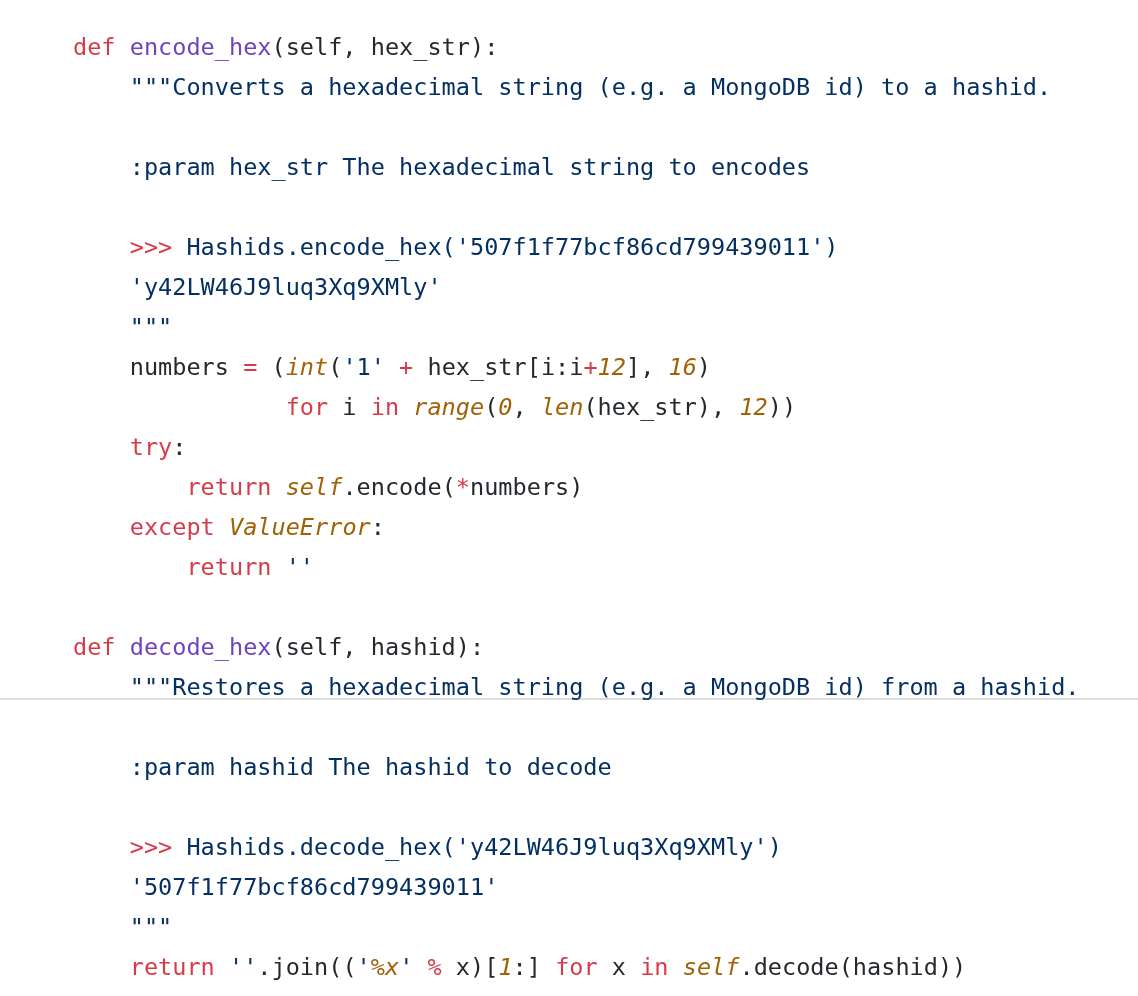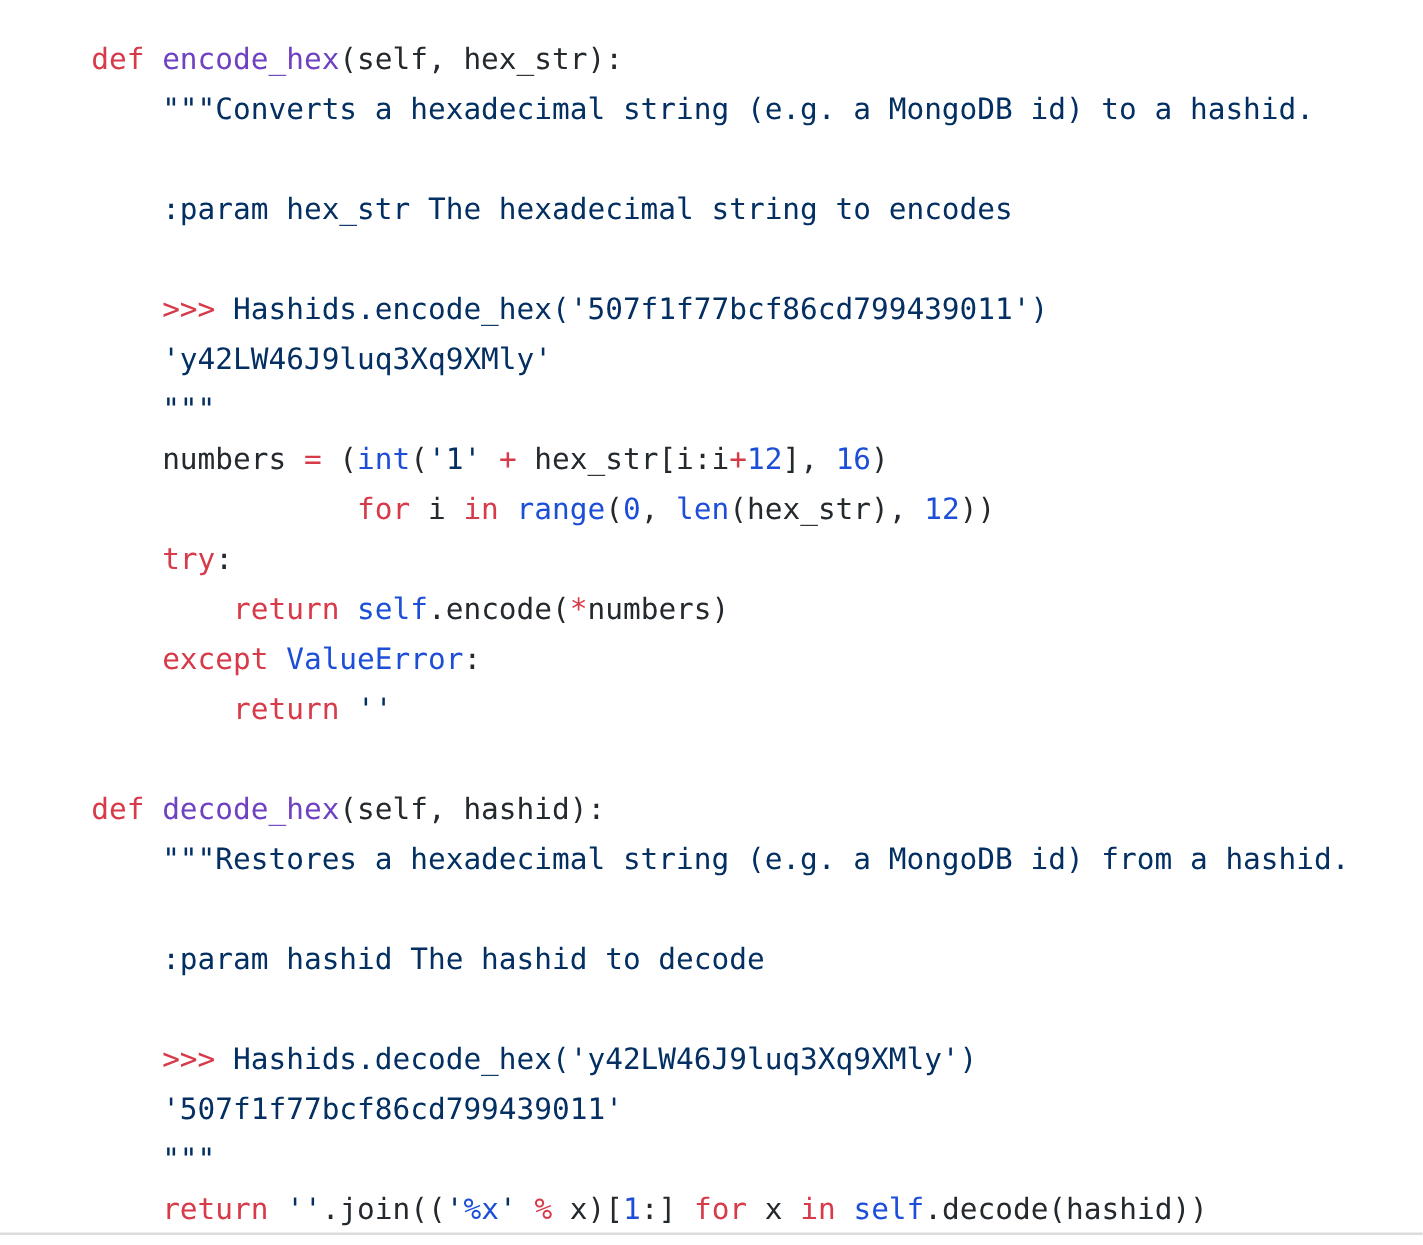--- a/index.html
+++ b/index.html
@@ -8,40 +8,40 @@
       background: #ffffff;
       width: 1138px;
       height: 996px;
       overflow: hidden;
     }
     .code-block {
       position: absolute;
       left: 0;
       top: 0;
       width: 1138px;
-      height: 988px;
+      height: 700px;
       border-bottom: 2px solid #dcdcdc;
       box-sizing: border-box;
       background: #ffffff;
     }
     .code {
       position: absolute;
       left: 73px;
       top: 27px;
       margin: 0;
       font-family: "DejaVu Sans Mono", "Liberation Mono", monospace;
       font-size: 23.55px;
       line-height: 40px;
       color: #24292e;
       white-space: pre;
     }
     .line { display: block; height: 40px; white-space: pre; }
     .k  { color: #d73a49; }  
     .f  { color: #6f42c1; }  
-    .b  { color: #1d4ed8; }  
+    .b  { color: #a16207; font-style: italic; }  
     .s  { color: #032f62; }  
     .t  { color: #24292e; }  
   </style>
 </head>
 <body>
 
 <div class="code-block">
   <pre class="code" id="code"><span class="line"><span class="k">def</span><span class="t"> </span><span class="f">encode_hex</span><span class="t">(self, hex_str):</span></span><span class="line"><span class="t">    </span><span class="s">"""Converts a hexadecimal string (e.g. a MongoDB id) to a hashid.</span></span><span class="line"><span class="s"></span></span><span class="line"><span class="t">    </span><span class="s">:param hex_str The hexadecimal string to encodes</span></span><span class="line"><span class="s"></span></span><span class="line"><span class="t">    </span><span class="k">&gt;&gt;&gt;</span><span class="s"> Hashids.encode_hex('507f1f77bcf86cd799439011')</span></span><span class="line"><span class="t">    </span><span class="s">'y42LW46J9luq3Xq9XMly'</span></span><span class="line"><span class="t">    </span><span class="s">"""</span></span><span class="line"><span class="t">    numbers </span><span class="k">=</span><span class="t"> (</span><span class="b">int</span><span class="t">(</span><span class="s">'1'</span><span class="t"> </span><span class="k">+</span><span class="t"> hex_str[i:i</span><span class="k">+</span><span class="b">12</span><span class="t">], </span><span class="b">16</span><span class="t">)</span></span><span class="line"><span class="t">               </span><span class="k">for</span><span class="t"> i </span><span class="k">in</span><span class="t"> </span><span class="b">range</span><span class="t">(</span><span class="b">0</span><span class="t">, </span><span class="b">len</span><span class="t">(hex_str), </span><span class="b">12</span><span class="t">))</span></span><span class="line"><span class="t">    </span><span class="k">try</span><span class="t">:</span></span><span class="line"><span class="t">        </span><span class="k">return</span><span class="t"> </span><span class="b">self</span><span class="t">.encode(</span><span class="k">*</span><span class="t">numbers)</span></span><span class="line"><span class="t">    </span><span class="k">except</span><span class="t"> </span><span class="b">ValueError</span><span class="t">:</span></span><span class="line"><span class="t">        </span><span class="k">return</span><span class="t"> </span><span class="s">''</span></span><span class="line"><span class="t"></span></span><span class="line"><span class="k">def</span><span class="t"> </span><span class="f">decode_hex</span><span class="t">(self, hashid):</span></span><span class="line"><span class="t">    </span><span class="s">"""Restores a hexadecimal string (e.g. a MongoDB id) from a hashid.</span></span><span class="line"><span class="s"></span></span><span class="line"><span class="t">    </span><span class="s">:param hashid The hashid to decode</span></span><span class="line"><span class="s"></span></span><span class="line"><span class="t">    </span><span class="k">&gt;&gt;&gt;</span><span class="s"> Hashids.decode_hex('y42LW46J9luq3Xq9XMly')</span></span><span class="line"><span class="t">    </span><span class="s">'507f1f77bcf86cd799439011'</span></span><span class="line"><span class="t">    </span><span class="s">"""</span></span><span class="line"><span class="t">    </span><span class="k">return</span><span class="t"> </span><span class="s">''</span><span class="t">.join((</span><span class="s">'</span><span class="b">%x</span><span class="s">'</span><span class="t"> </span><span class="k">%</span><span class="t"> x)[</span><span class="b">1</span><span class="t">:] </span><span class="k">for</span><span class="t"> x </span><span class="k">in</span><span class="t"> </span><span class="b">self</span><span class="t">.decode(hashid))</span></span></pre>
 </div>
 

